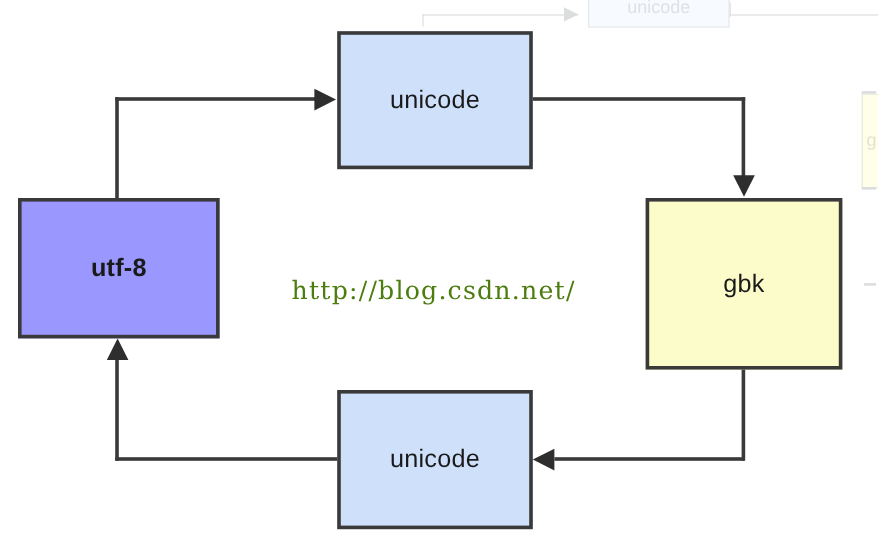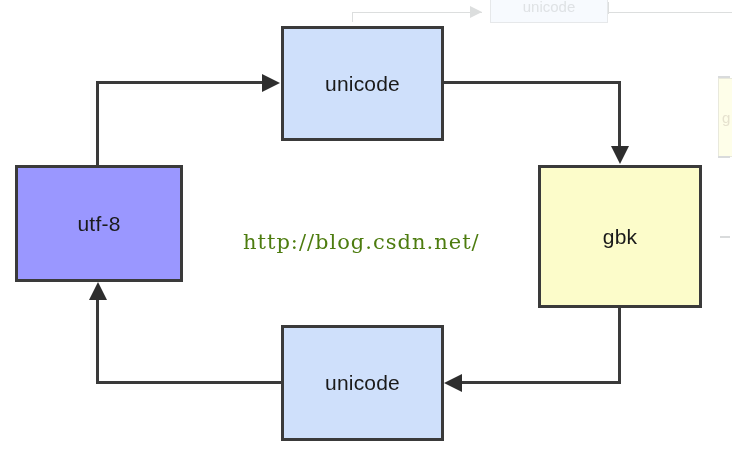--- a/index.html
+++ b/index.html
@@ -32,20 +32,21 @@
     left: 281px; top: 26px; width: 163px; height: 115px;
     background: #cfe0fb;
   }
   .node-unicode-bottom {
     left: 281px; top: 325px; width: 163px; height: 116px;
     background: #cfe0fb;
   }
   .node-utf8 {
     left: 15px; top: 165px; width: 168px; height: 117px;
     background: #9a97ff;
+    font-weight: bold;
   }
   .node-gbk {
     left: 538px; top: 165px; width: 164px; height: 143px;
     background: #fcfcca;
   }
 
   
   .seg {
     position: absolute;
     background: #3a3a3a;

